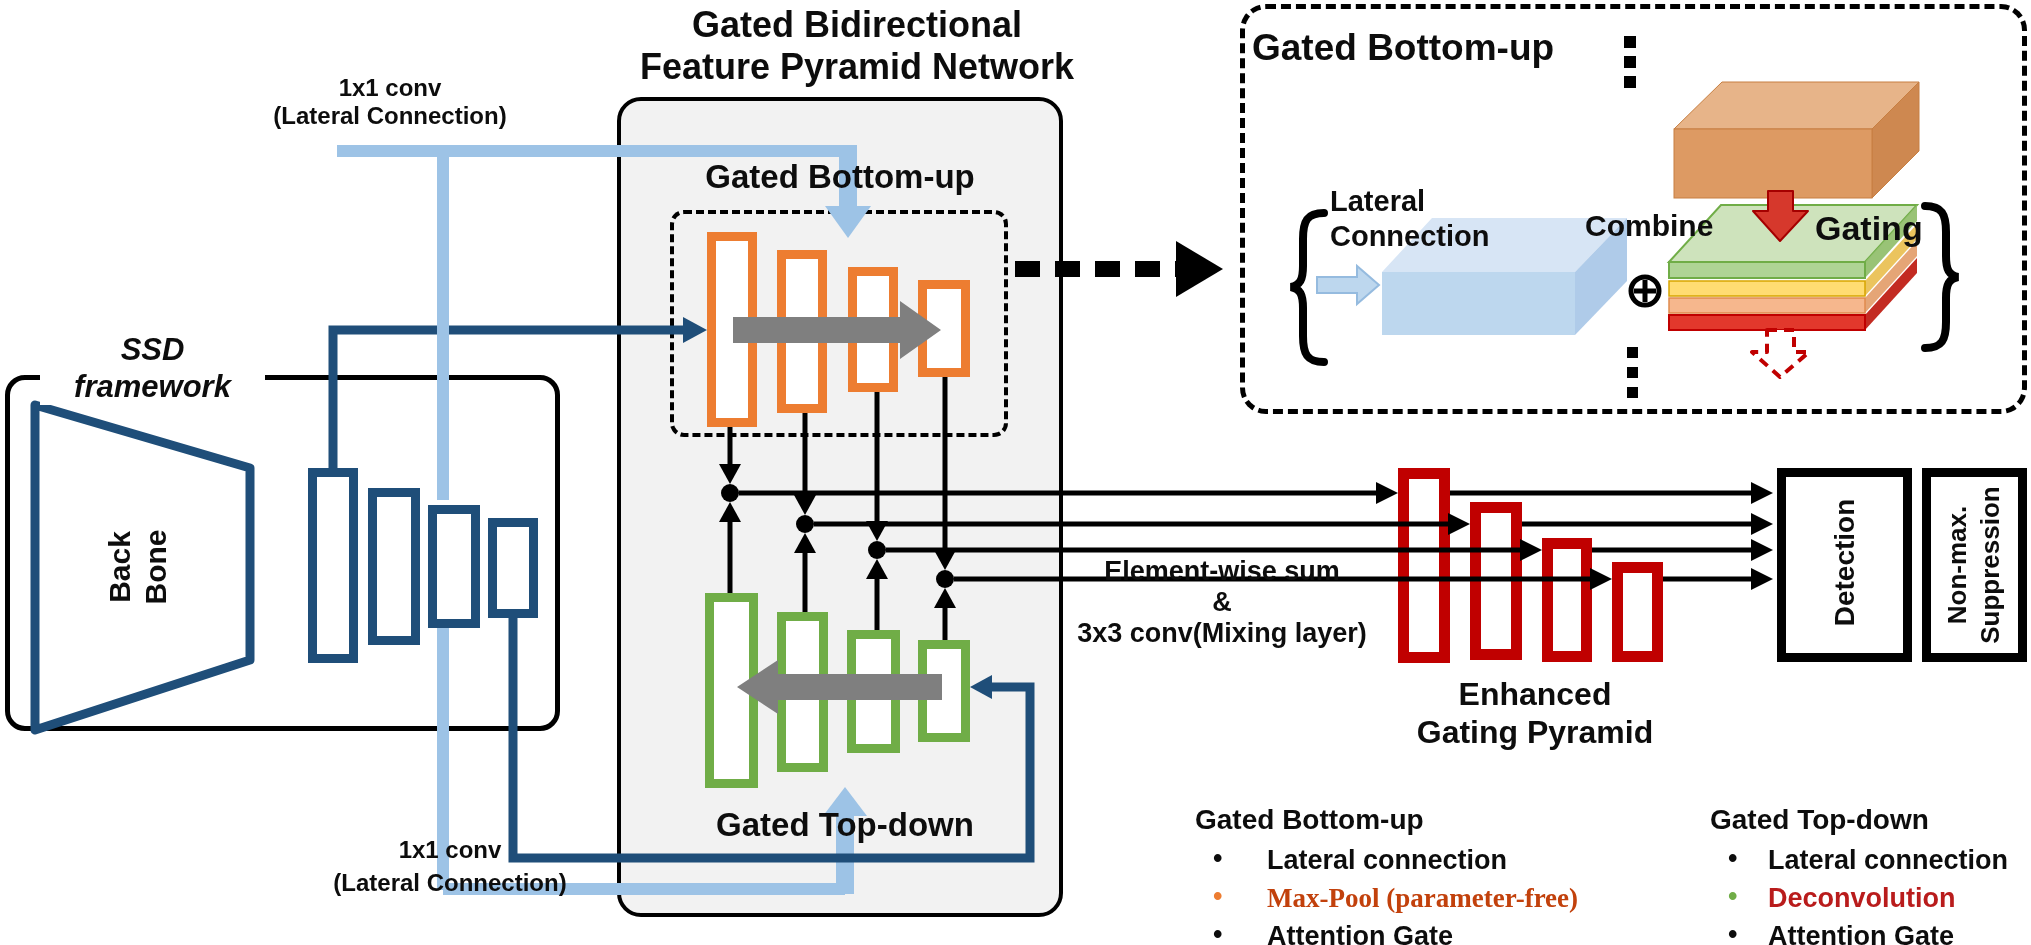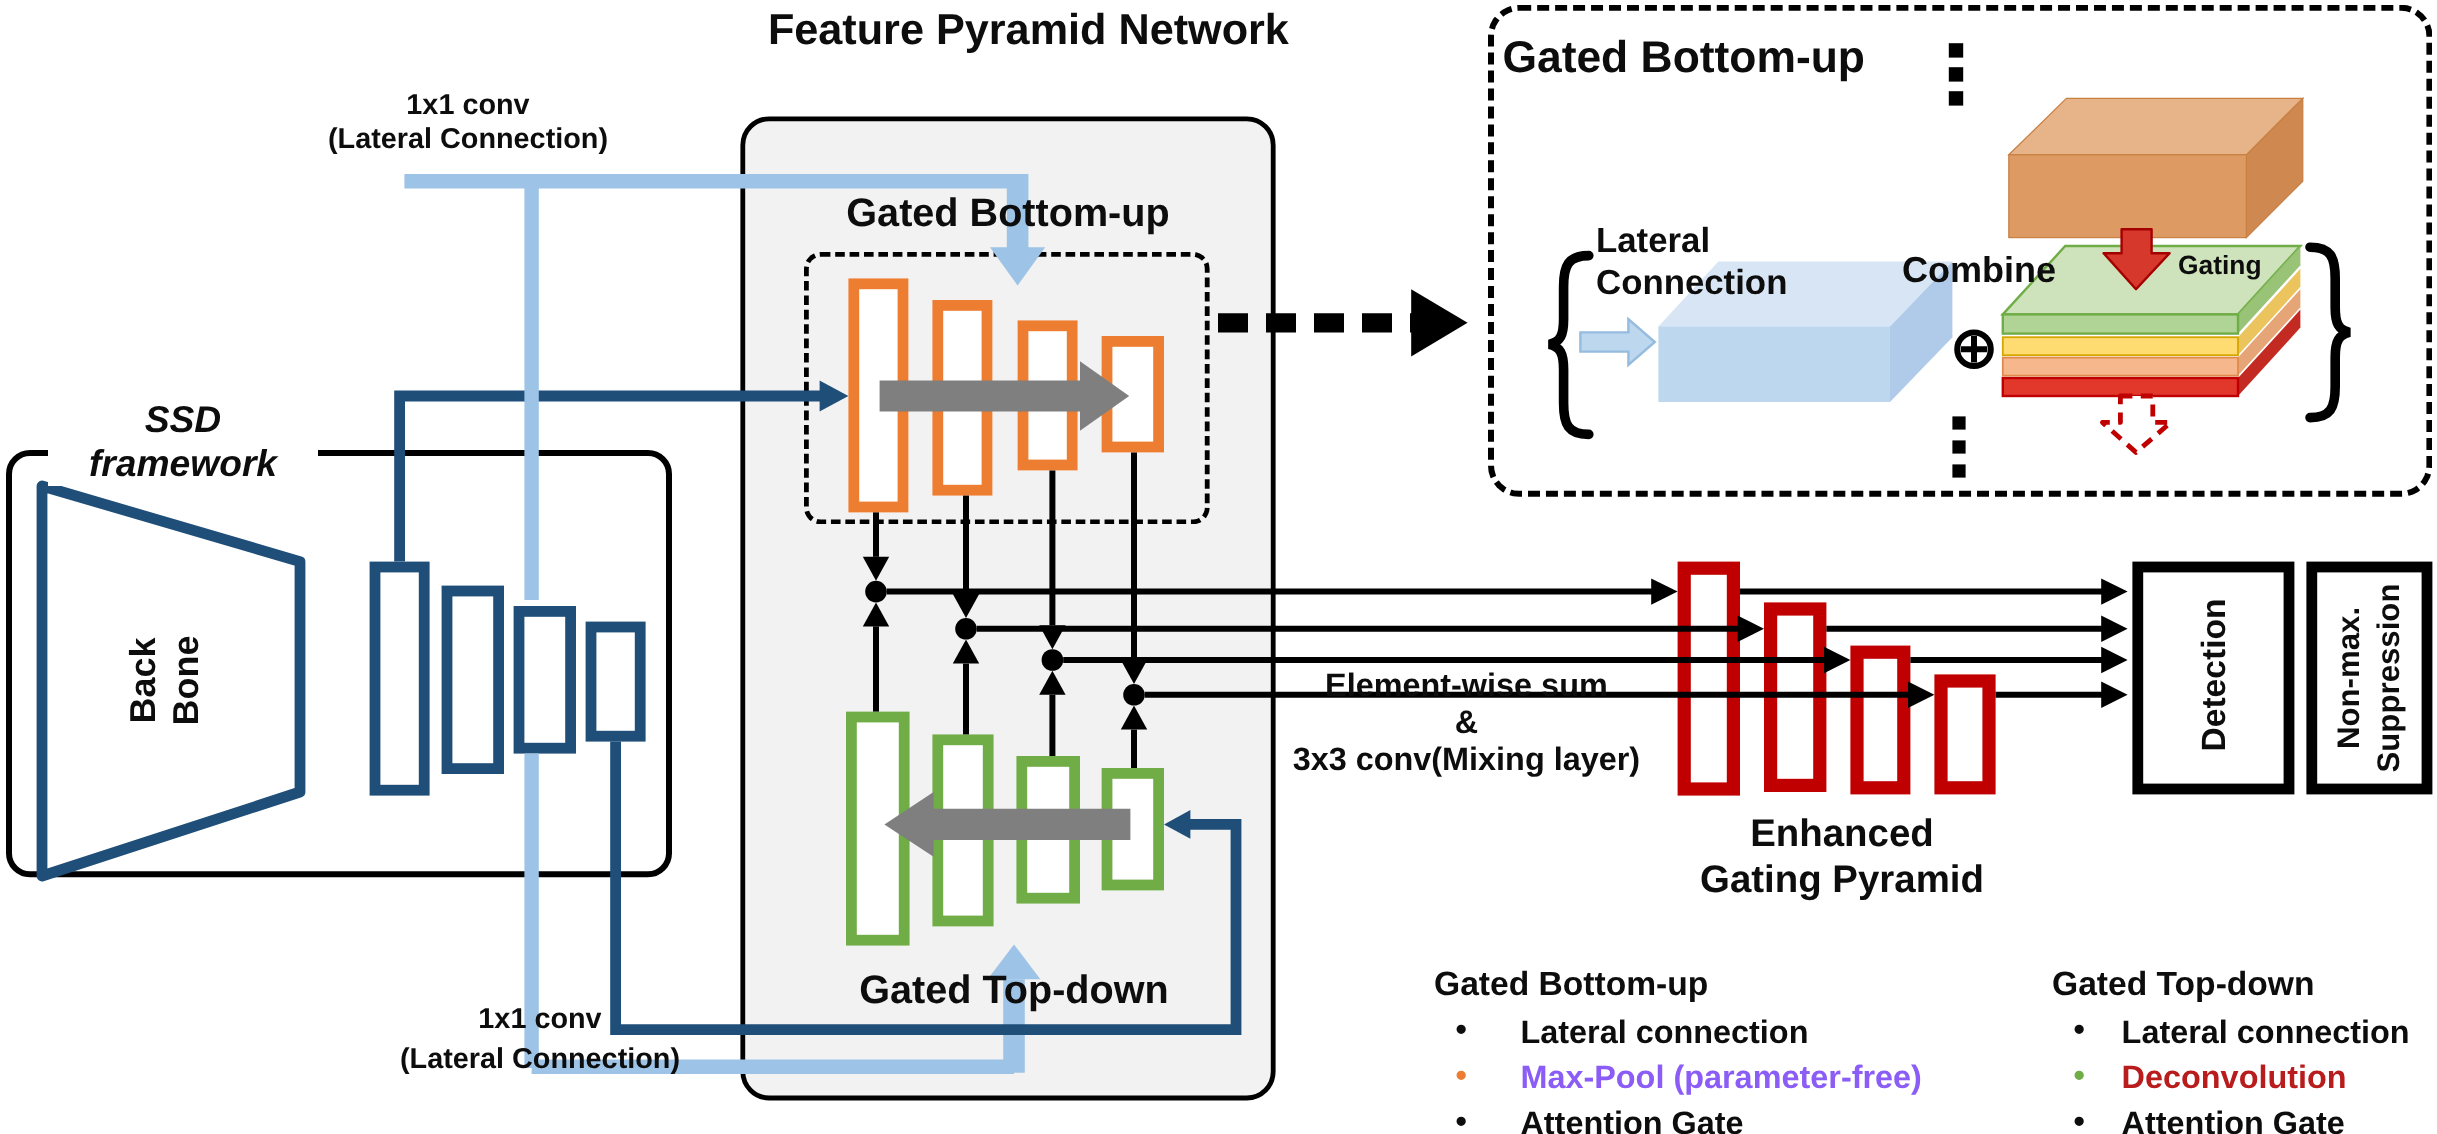--- a/index.html
+++ b/index.html
@@ -203,20 +203,21 @@
         <rect x="1624" y="76" width="12" height="12"></rect>
     </g>
     <g fill="#000">
       <rect x="1627" y="347" width="11" height="11"></rect>
         <rect x="1627" y="367" width="11" height="11"></rect>
         <rect x="1627" y="387" width="11" height="11"></rect>
     </g>
   </svg>
 
   <div class="lbl ctr" style="left:557px;top:4px;width:600px;font-size:36px;">
+    <div>Gated Bidirectional</div>
     <div>Feature Pyramid Network</div>
   </div>
 
   <div class="lbl ctr" style="left:240px;top:74px;width:300px;font-size:24px;">
     <div>1x1 conv</div>
     <div>(Lateral Connection)</div>
   </div>
 
   <div class="lbl ctr" style="left:40px;top:332px;width:225px;font-size:31px;background:#fff;font-style:italic;">
     <div>SSD</div>
@@ -258,27 +259,27 @@
   <div class="lbl" style="left:1252px;top:26px;font-size:37px;"><span>Gated Bottom-up</span></div>
 
 
   <div class="lbl" style="left:1330px;top:184px;font-size:29px;line-height:1.2;">
     <div>Lateral</div>
     <div>Connection</div>
   </div>
 
   <div class="lbl" style="left:1585px;top:208px;font-size:30px;"><span>Combine</span></div>
 
-  <div class="lbl" style="left:1815px;top:208px;font-size:22px;text-align:right;"><span>Gating</span></div>
+  <div class="lbl" style="left:1815px;top:208px;font-size:34px;text-align:right;"><span>Gating</span></div>
 
   <div class="legend" style="left:1195px;top:804px;width:460px;">
     <div class="ltitle" style="font-size:28px;">Gated Bottom-up</div>
     <ul>
       <li style="padding-left:72px;font-size:27px;"><span class="dot">•</span><span style="color: rgb(13, 13, 13);">Lateral connection</span></li>
-      <li style="padding-left:72px;font-size:27px;"><span class="dot" style="color: rgb(237, 125, 49);">•</span><span style="color: #8b5cf6;">Max-Pool (parameter-free)</span></li>
+      <li style="padding-left:72px;font-size:27px;"><span class="dot" style="color: rgb(237, 125, 49);">•</span><span style="color: #c2410c; font-family: Liberation Serif, serif;">Max-Pool (parameter-free)</span></li>
       <li style="padding-left:72px;font-size:27px;"><span class="dot">•</span><span style="color: rgb(13, 13, 13);">Attention Gate</span></li>
     </ul>
   </div>
 
   <div class="legend" style="left:1710px;top:804px;width:330px;">
     <div class="ltitle" style="font-size:28px;">Gated Top-down</div>
     <ul>
       <li style="padding-left:58px;font-size:27px;"><span class="dot">•</span><span style="color: rgb(13, 13, 13);">Lateral connection</span></li>
       <li style="padding-left:58px;font-size:27px;"><span class="dot" style="color: rgb(112, 173, 71);">•</span><span style="color: #b91c1c;">Deconvolution</span></li>
       <li style="padding-left:58px;font-size:27px;"><span class="dot">•</span><span style="color: rgb(13, 13, 13);">Attention Gate</span></li>

